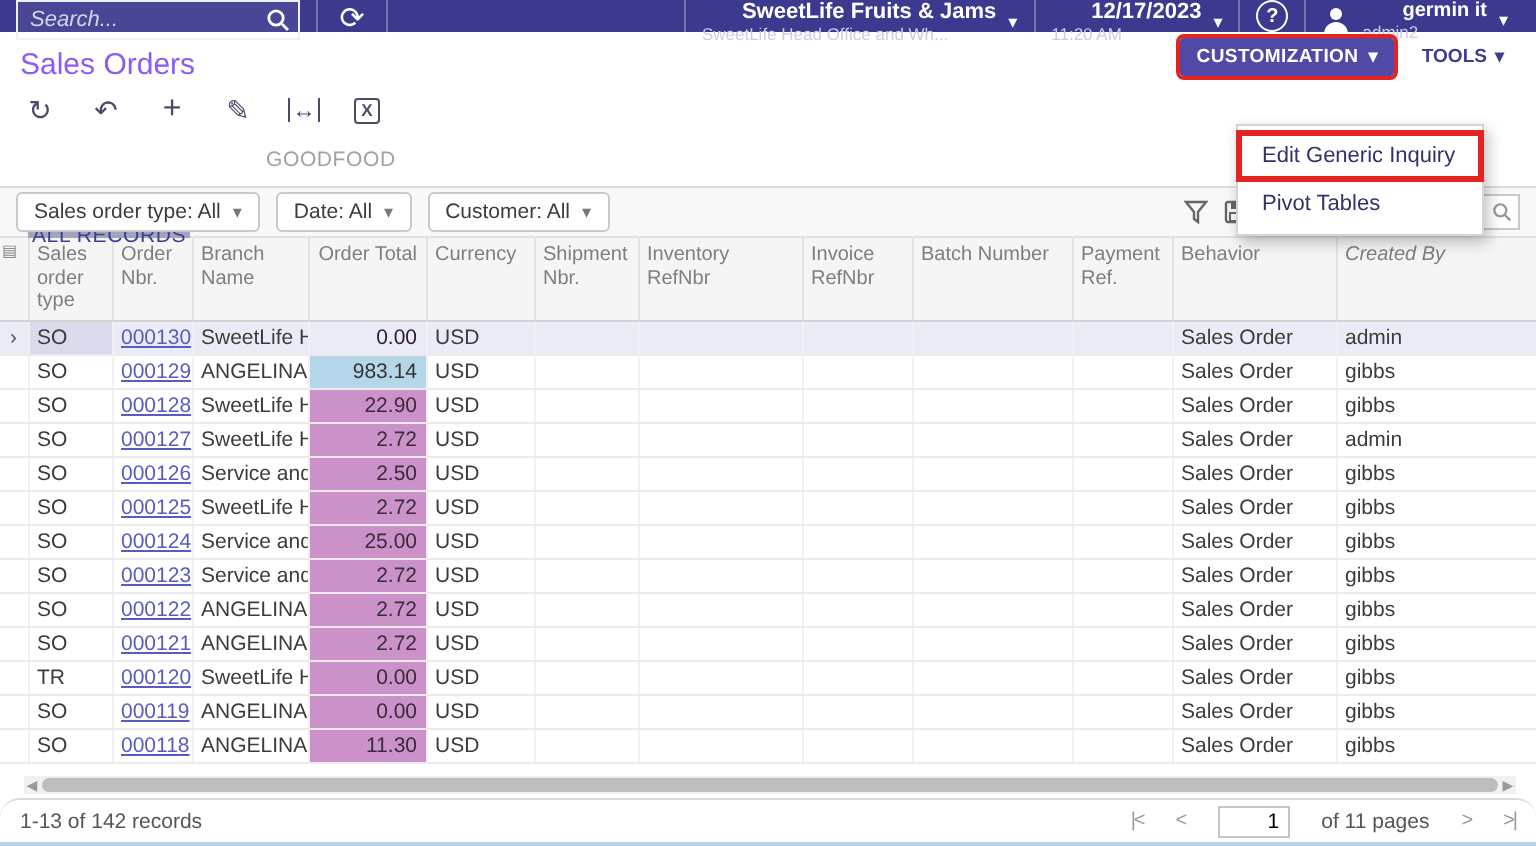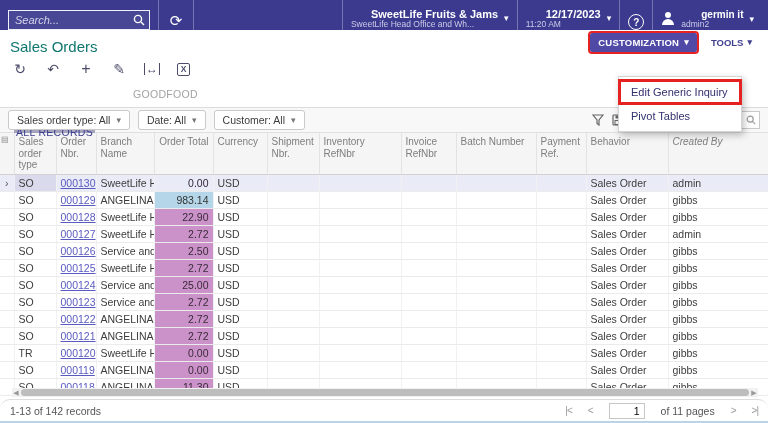--- a/index.html
+++ b/index.html
@@ -3,21 +3,21 @@
 <meta charset="utf-8">
 <style>
   * { box-sizing: border-box; }
   html,body { margin:0; padding:0; }
   body {
     width:768px; height:423px; position:relative; overflow:hidden;
     font-family:"Liberation Sans", sans-serif; font-size:11px; color:#3c3c3c;
     background:#fff; border-bottom:2px solid #b9d3ea;
   }
   
-  .topbar { height:30px; background:var(--accent,#3b3a8f); display:flex; align-items:flex-end; color:#fff; }
+  .topbar { height:16px; background:var(--accent,#3b3a8f); display:flex; align-items:flex-start; color:#fff; }
   .search-wrap { position:relative; margin-left:8px; }
   .global-search {
     width:142px; height:20px; background:rgba(255,255,255,0.07); border:1px solid #f0f0f8;
     color:#fff; font-size:11px; font-style:italic; padding:0 22px 0 6px; outline:none;
     font-family:"Liberation Sans", sans-serif;
   }
   .global-search::placeholder { color:#d4d4ea; font-style:italic; }
   .mag { position:absolute; right:5px; top:4px; width:12px; height:12px; }
   .tb-div { width:1px; align-self:stretch; background:rgba(255,255,255,0.3); }
   .tb-icon-cell { width:34px; display:flex; justify-content:center; align-items:center; font-size:15px; }
@@ -27,21 +27,21 @@
   .tb-main { font-size:11px; font-weight:bold; white-space:nowrap;padding-left:20px; }
   .tb-sub { font-size:8.5px; color:#cccbe8; white-space:nowrap; }
   .caret { font-size:9px; line-height:1; }
   .help-circle { width:16px; height:16px; border:1.3px solid #fff; border-radius:50%;
     display:flex; align-items:center; justify-content:center; font-size:10px; font-weight:bold; }
   .person { width:14px; height:14px; position:relative; }
   .person::before { content:""; position:absolute; left:4px; top:0; width:6px; height:6px; background:#fff; border-radius:50%; }
   .person::after { content:""; position:absolute; left:1px; top:7px; width:12px; height:6px; background:#fff; border-radius:6px 6px 0 0; }
   
   .title-row { position:relative; height:28px; }
-  .page-title { position:absolute; left:10px; top:8px; font-size:15px; color:#0f766e; }
+  .page-title { position:absolute; left:10px; top:8px; font-size:15px; color:#8b5cf6; }
   .custo-cluster { position:absolute; right:16px; top:3px; display:flex; align-items:center; gap:14px; z-index:60; }
   .customization-btn {
     background:var(--customization_btn,#5049a5); color:#fff; font-size:9.5px; font-weight:bold;
     padding:4px 8px; border-radius:2px; letter-spacing:.2px; display:flex; gap:5px; align-items:center;
     outline:2px solid var(--annotation_red,#e42222); cursor:pointer;
   }
   .tools-btn { color:#3f3f8f; font-size:9.5px; font-weight:bold; display:flex; gap:4px; align-items:center; cursor:pointer; }
   .dropdown-menu {
     position:absolute; right:26px; top:46px; width:124px; background:#fff;
     border:1px solid #d4d4d4; box-shadow:2px 3px 7px rgba(0,0,0,0.25); z-index:55; padding:3px 0;

